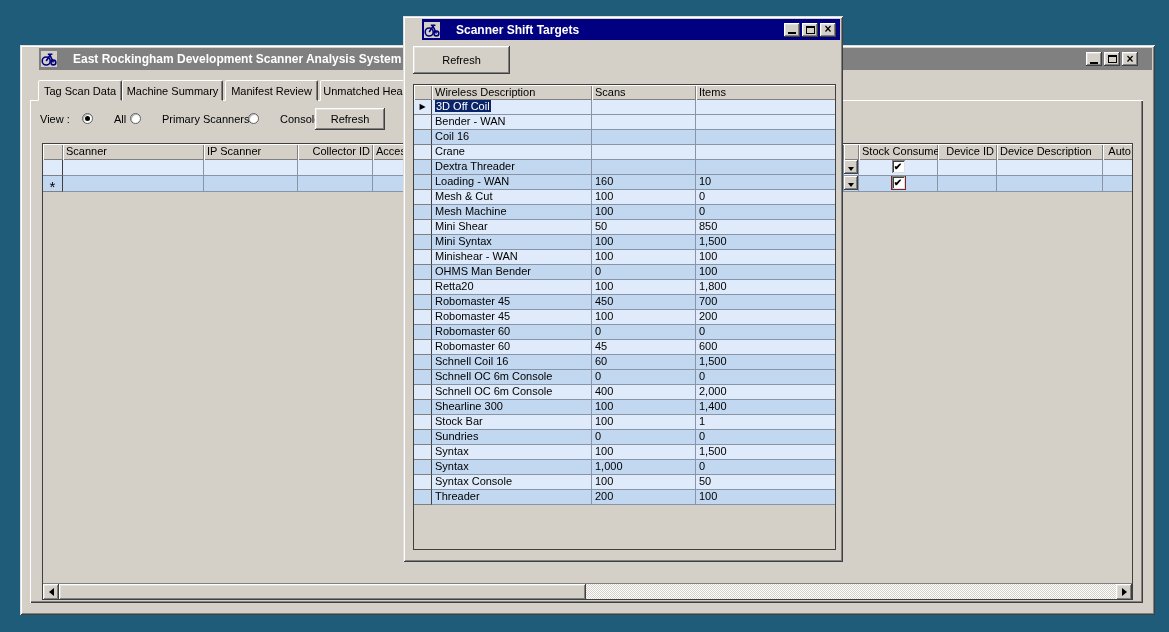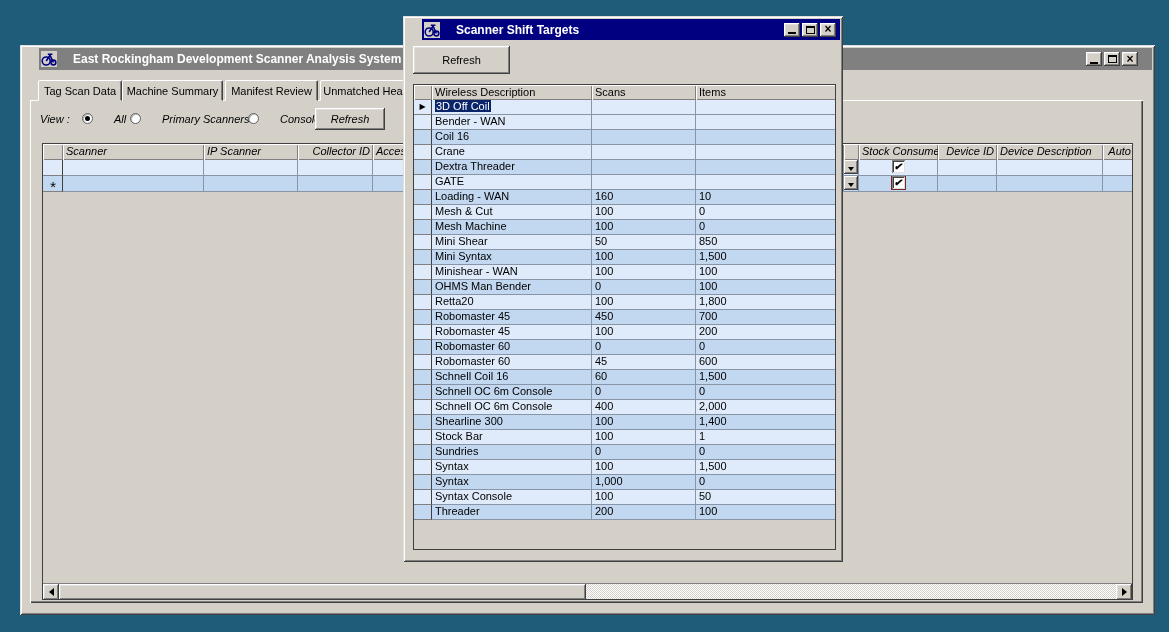--- a/index.html
+++ b/index.html
@@ -46,21 +46,20 @@
     border:1px solid; border-color:#fff #404040 transparent #fff;
     border-radius:2px 2px 0 0;
     box-shadow: inset -1px 0 0 #808080;
     display:flex; align-items:center; justify-content:center; padding:0 4px;
     white-space:nowrap; overflow:hidden;
   }
   .tab-page {
     position:absolute; left:10px; top:55px; width:1113px; height:503px; z-index:1;
     background:var(--face,#D4D0C8);
     box-shadow: inset 1px 1px 0 #fff, inset -1px -1px 0 #404040, inset -2px -2px 0 #808080;
-    font-style: italic;
   }
   
   .view-label { position:absolute; left:10px; top:13px; }
   .radio-group { position:absolute; display:flex; align-items:center; gap:21px; height:13px; }
   .radio {
     width:11px; height:11px; border-radius:50%; background:#fff;
     border:1px solid #606060; box-shadow: inset 1px 1px 0 #b7b7b7; position:relative; flex:0 0 11px;
   }
   .radio.checked::after {
     content:""; position:absolute; left:2px; top:2px; width:5px; height:5px; border-radius:50%; background:#000;
@@ -332,26 +331,20 @@
             <div class="cell dg-desc"><span>Crane</span></div>
             <div class="cell dg-scans"></div>
             <div class="cell dg-items"></div>
           </div>
           <div class="dg-row row-dark">
             <div class="cell rowhdr-cell dg-rowhdr"></div>
             <div class="cell dg-desc"><span>Dextra Threader</span></div>
             <div class="cell dg-scans"></div>
             <div class="cell dg-items"></div>
           </div>
-          <div class="dg-row row-light">
-            <div class="cell rowhdr-cell dg-rowhdr"></div>
-            <div class="cell dg-desc"><span>GATE</span></div>
-            <div class="cell dg-scans"></div>
-            <div class="cell dg-items"></div>
-          </div>
           <div class="dg-row row-dark">
             <div class="cell rowhdr-cell dg-rowhdr"></div>
             <div class="cell dg-desc"><span>Loading - WAN</span></div>
             <div class="cell dg-scans">160</div>
             <div class="cell dg-items">10</div>
           </div>
           <div class="dg-row row-light">
             <div class="cell rowhdr-cell dg-rowhdr"></div>
             <div class="cell dg-desc"><span>Mesh &amp; Cut</span></div>
             <div class="cell dg-scans">100</div>

